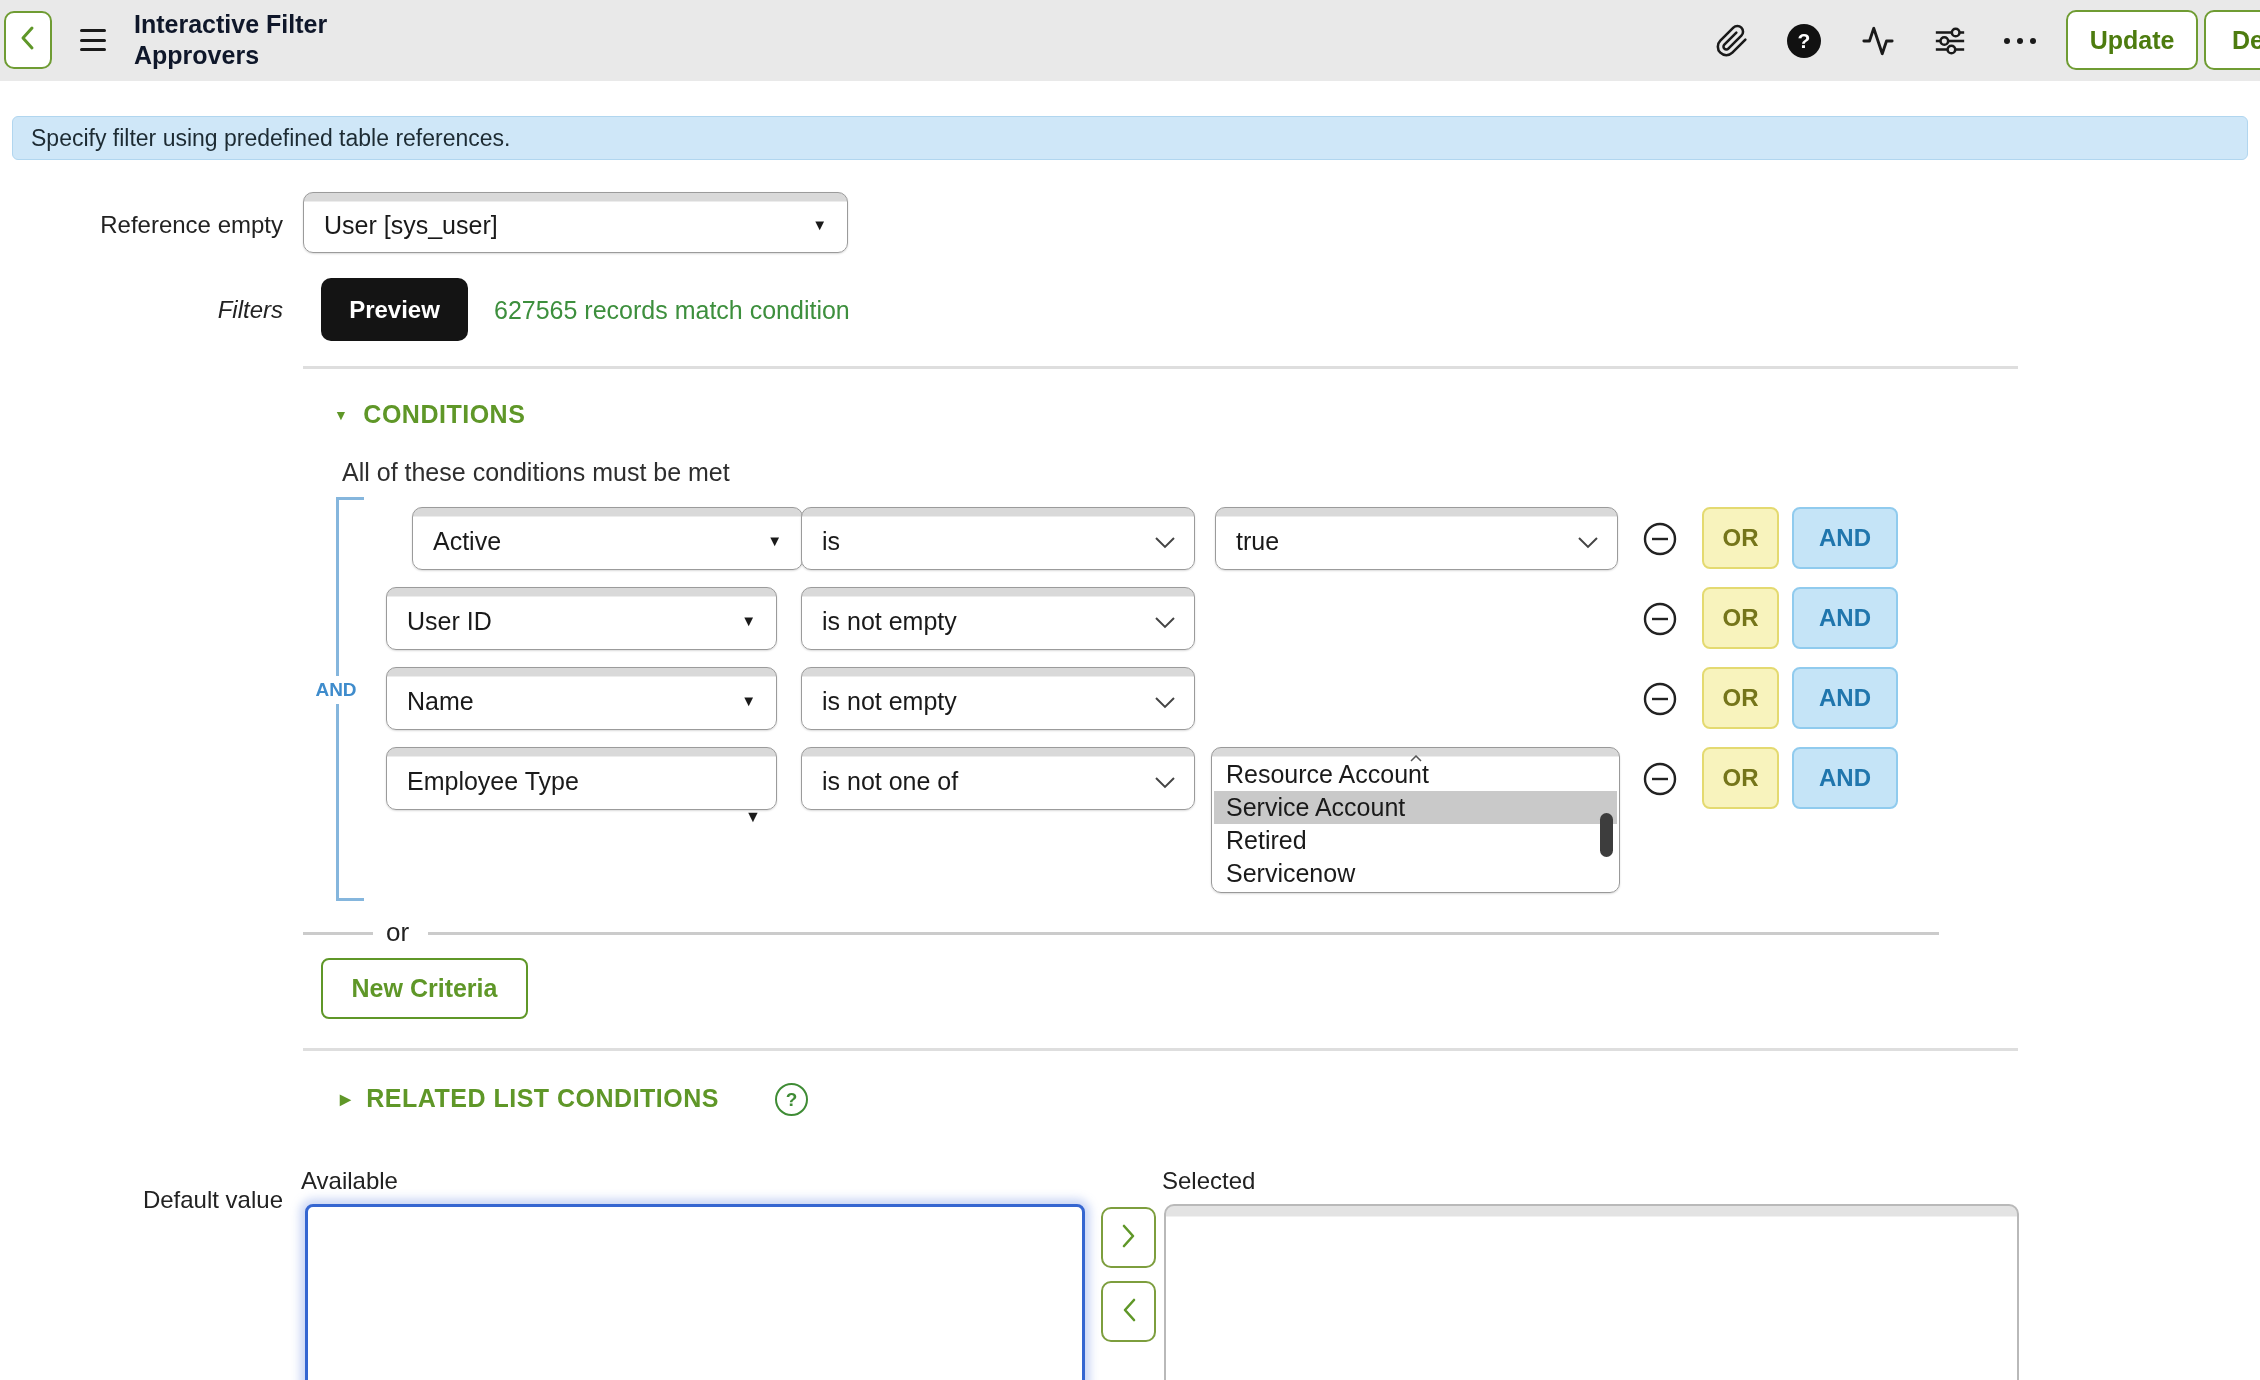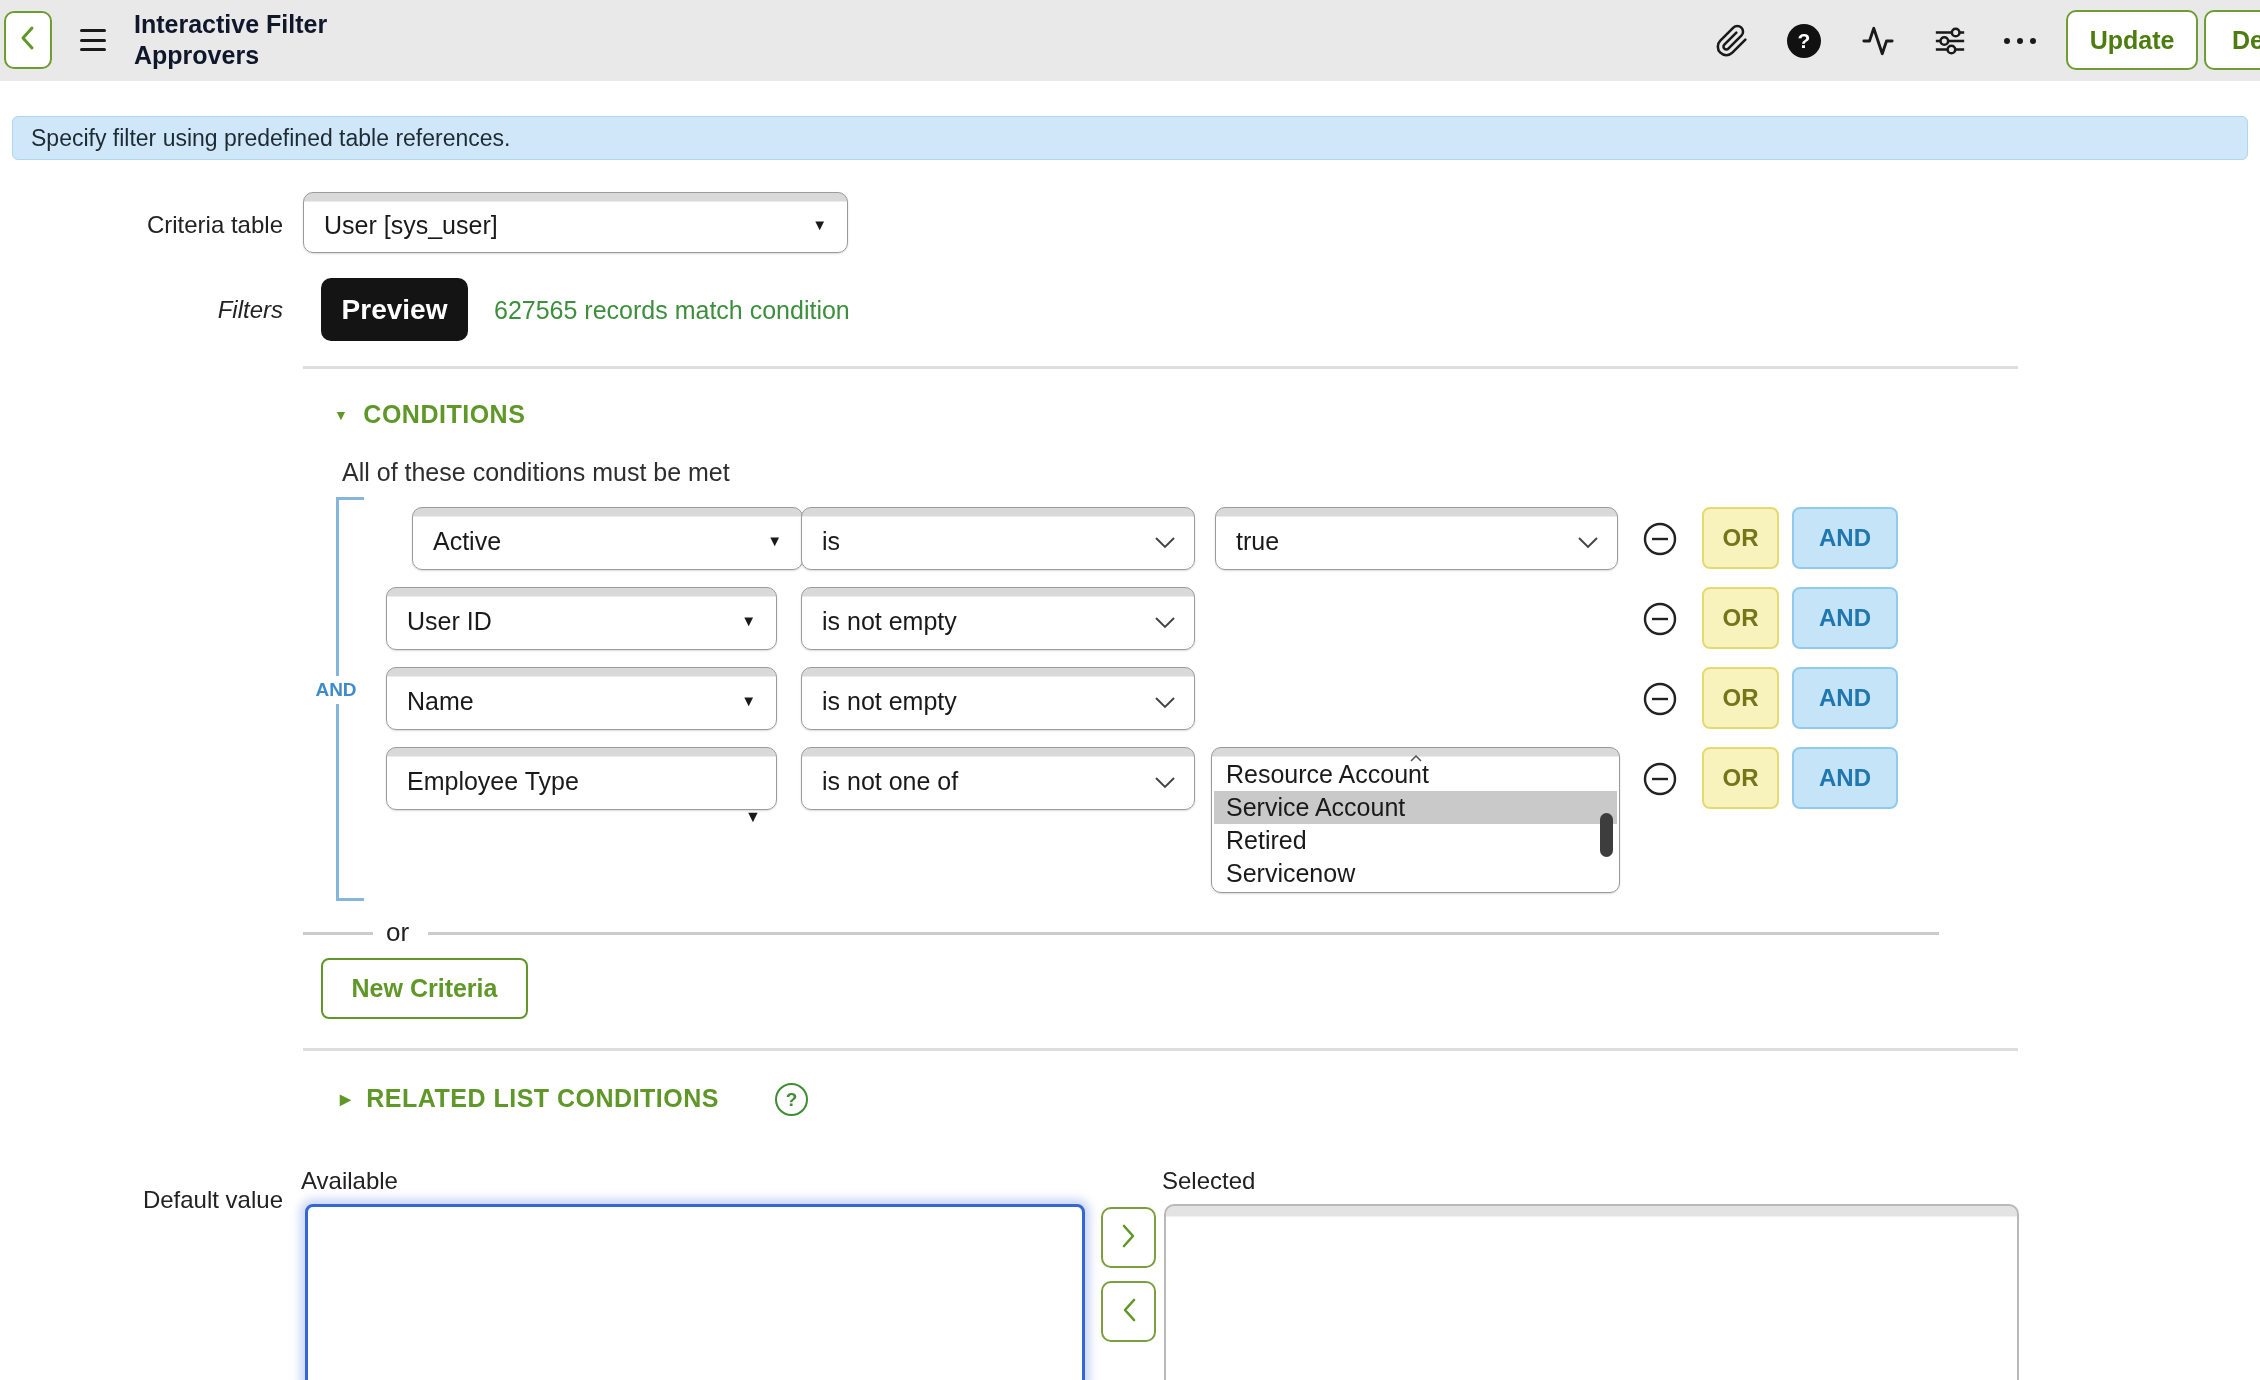--- a/index.html
+++ b/index.html
@@ -32,21 +32,21 @@
   .field-label{width:223px;left:60px;text-align:right;font-size:24px;color:#222;}
 
   
   .sel{border:1.5px solid #9b9b9b;border-radius:10px;height:63px;
     background:linear-gradient(to bottom,#d9d9d9 0px,#d9d9d9 8px,#ffffff 9px);
     box-shadow:0 1px 2px rgba(0,0,0,0.15);display:flex;align-items:center;
     padding:6px 48px 0 20px;font-size:25px;color:#1a1a1a;cursor:pointer;}
   .caret-filled{position:absolute;right:20px;top:50%;transform:translateY(-42%);font-size:15px;color:#1a1a1a;}
   .caret-thin{position:absolute;right:18px;top:50%;transform:translateY(-45%);}
 
-  .btn-black{background:#141414;border-radius:10px;color:#fff;font-weight:bold;font-size:28px;
+  .btn-black{background:#141414;border-radius:10px;color:#fff;font-weight:bold;font-size:24px;
     display:flex;align-items:center;justify-content:center;cursor:pointer;}
   .link-green{font-size:25px;color:#3d8f3d;cursor:pointer;}
   .divider{height:3px;background:#dedede;}
 
   .sec-head{display:flex;align-items:center;gap:15px;color:#5f9728;font-weight:bold;
     font-size:25px;letter-spacing:0.5px;cursor:pointer;}
   .sec-caret{font-size:14px;}
 
   
   .bracket{background:#85b6dd;}
@@ -135,21 +135,21 @@
   </div>
 
   <div class="abs hdr-btn" style="left:2066px;width:132px;">Update</div>
   <div class="abs hdr-btn" style="left:2204px;width:130px;justify-content:flex-start;padding-left:26px;">De</div>
 </div>
 
 <div class="abs banner">
   <span>Specify filter using predefined table references.</span>
 </div>
 
-<div class="abs field-label" style="top:211px;">Criteria table</div>
+<div class="abs field-label" style="top:211px;">Reference empty</div>
 <div class="abs sel" style="left:303px;top:192px;width:545px;height:61px;">
   <span>User [sys_user]</span>
   <span class="caret-filled">▼</span>
 </div>
 
 <div class="abs field-label" style="top:296px;font-style:italic;">Filters</div>
 <div class="abs btn-black" style="left:321px;top:278px;width:147px;height:63px;">Preview</div>
 <div class="abs link-green" style="left:494px;top:296px;">627565 records match condition</div>
 
 <div class="abs divider" style="left:303px;top:366px;width:1715px;"></div>

